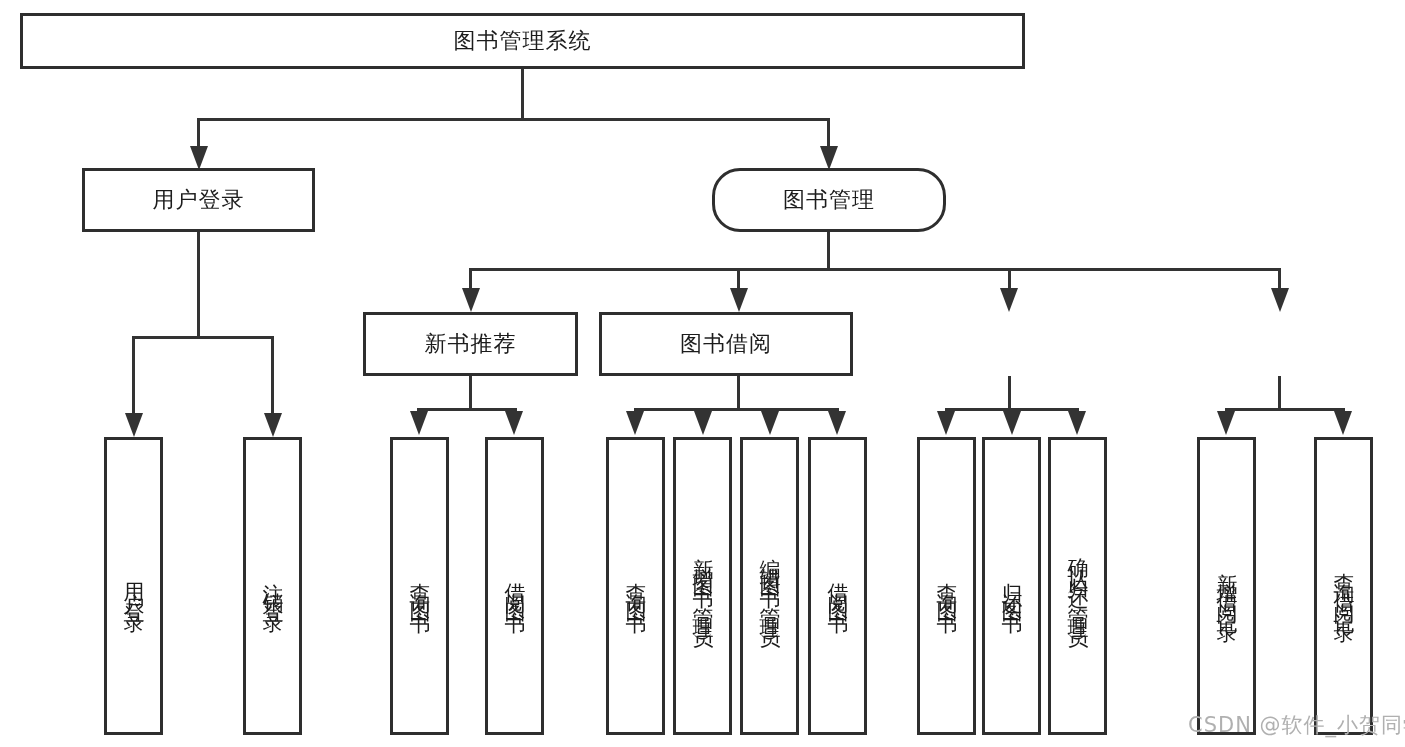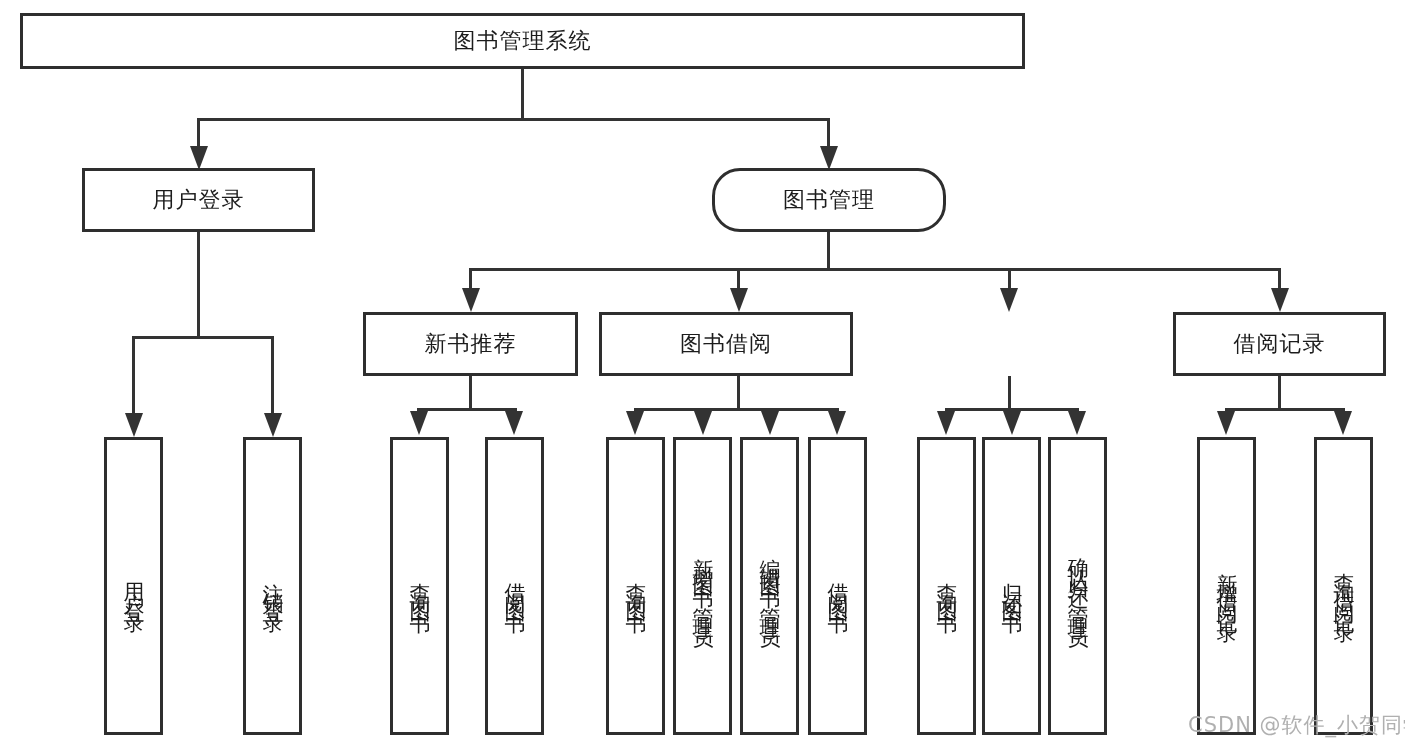--- a/index.html
+++ b/index.html
@@ -104,23 +104,20 @@
   <div class="arrow" style="left:730px;top:288px;"></div>
   <div class="arrow" style="left:1000px;top:288px;"></div>
   <div class="arrow" style="left:1271px;top:288px;"></div>
 
   <div class="box" style="left:363px;top:312px;width:215px;height:64px;">
     <span class="h-label">新书推荐</span>
   </div>
   <div class="box" style="left:599px;top:312px;width:254px;height:64px;">
     <span class="h-label">图书借阅</span>
   </div>
-  <div class="box" style="left:1173px;top:312px;width:213px;height:64px;">
-    <span class="h-label">借阅记录</span>
-  </div>
 
   <div class="vline" style="left:469px;top:376px;height:35px;"></div>
   <div class="hline" style="left:417px;top:408px;width:100px;"></div>
   <div class="arrow" style="left:410px;top:411px;"></div>
   <div class="arrow" style="left:505px;top:411px;"></div>
 
   <div class="vline" style="left:737px;top:376px;height:35px;"></div>
   <div class="hline" style="left:634px;top:408px;width:205px;"></div>
   <div class="arrow" style="left:626px;top:411px;"></div>
   <div class="arrow" style="left:694px;top:411px;"></div>

